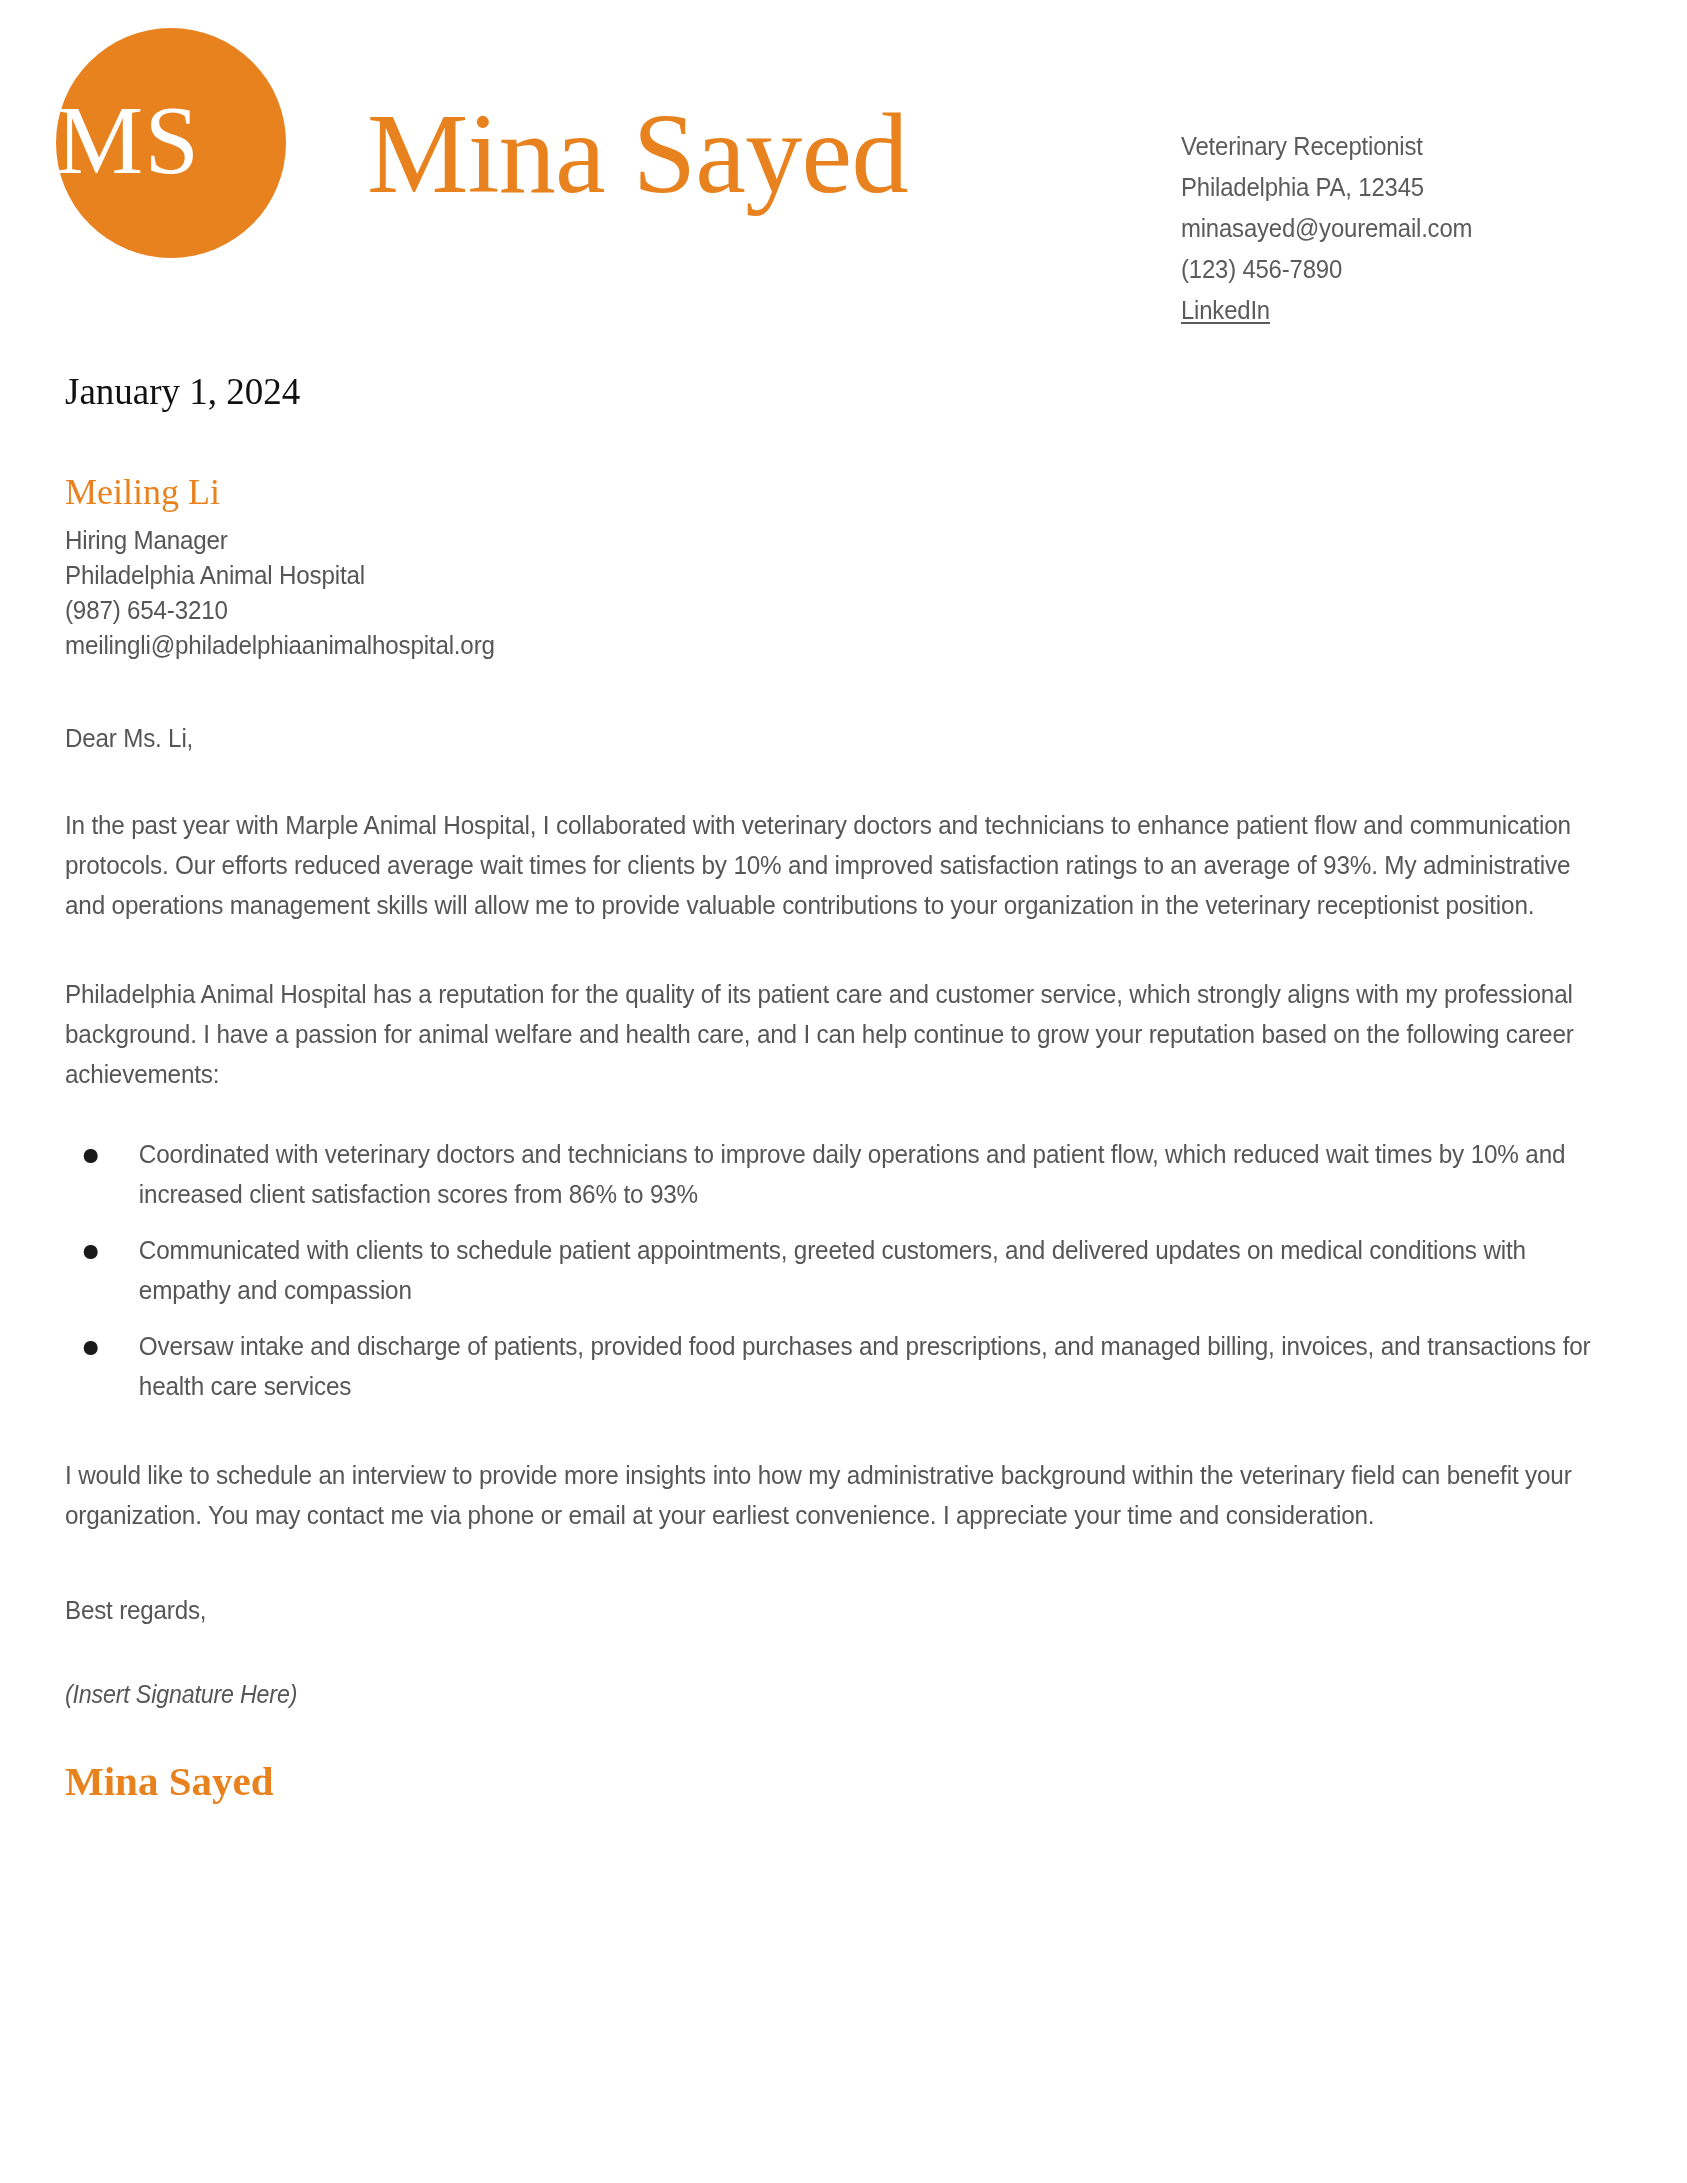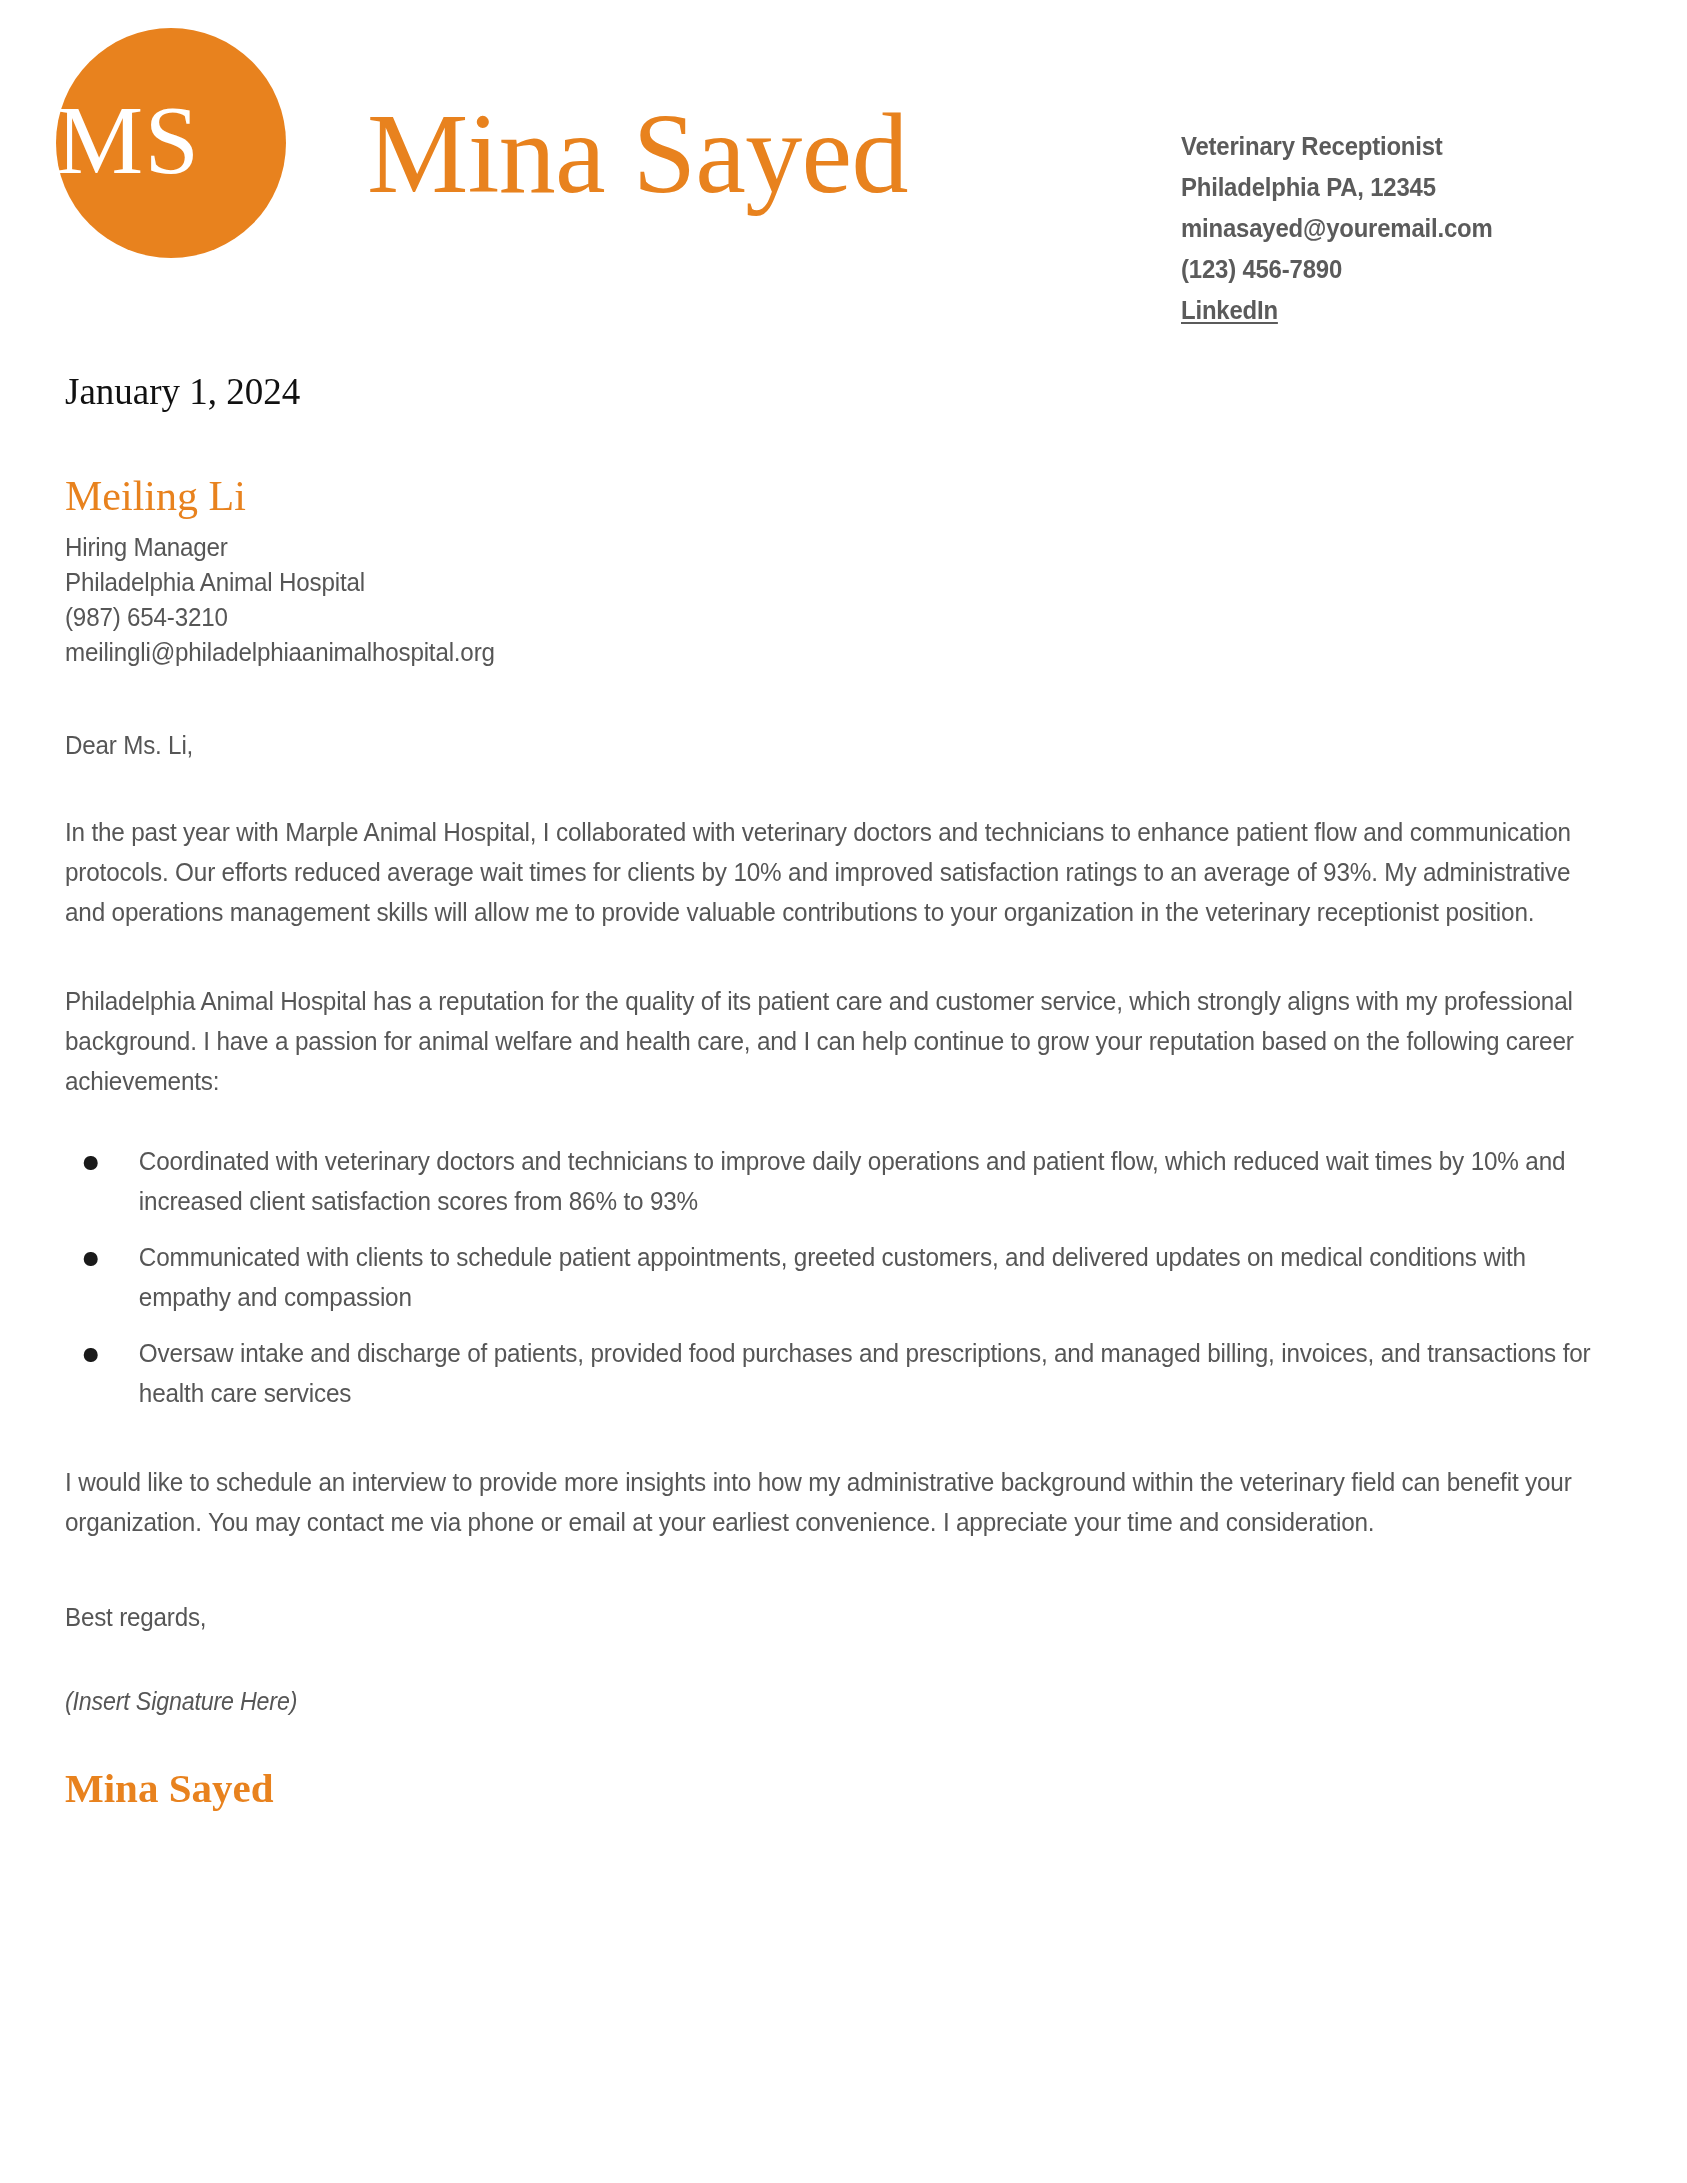--- a/index.html
+++ b/index.html
@@ -49,21 +49,20 @@
     line-height:1.05;
     color:#E8821E;
     font-weight:400;
     white-space:nowrap;
     letter-spacing:-0.7px;
   }
   .header-contact {
     position:absolute;
     left:1125px; top:98px;
     width:450px;
-    font-weight:bold;
   }
   .header-contact .cline {
     font-family:"Liberation Sans", sans-serif;
     font-size:26px;
     line-height:41px;
     color:#5b5b5b;
     letter-spacing:-0.2px;
     transform:scaleX(0.92);
     transform-origin:left center;
     white-space:nowrap;
@@ -84,21 +83,21 @@
     font-family:"Liberation Serif", serif;
     font-size:37px;
     line-height:1.2;
     color:#111111;
     margin-bottom:58px;
     letter-spacing:0px;
   }
 
   .recipient-name {
     font-family:"Liberation Serif", serif;
-    font-size:42px;
+    font-size:36px;
     line-height:1.15;
     color:#E8821E;
     margin-bottom:9.3px;
   }
   .recipient-line {
     font-family:"Liberation Sans", sans-serif;
     font-size:26px;
     line-height:35px;
     color:#565656;
     letter-spacing:-0.2px;

